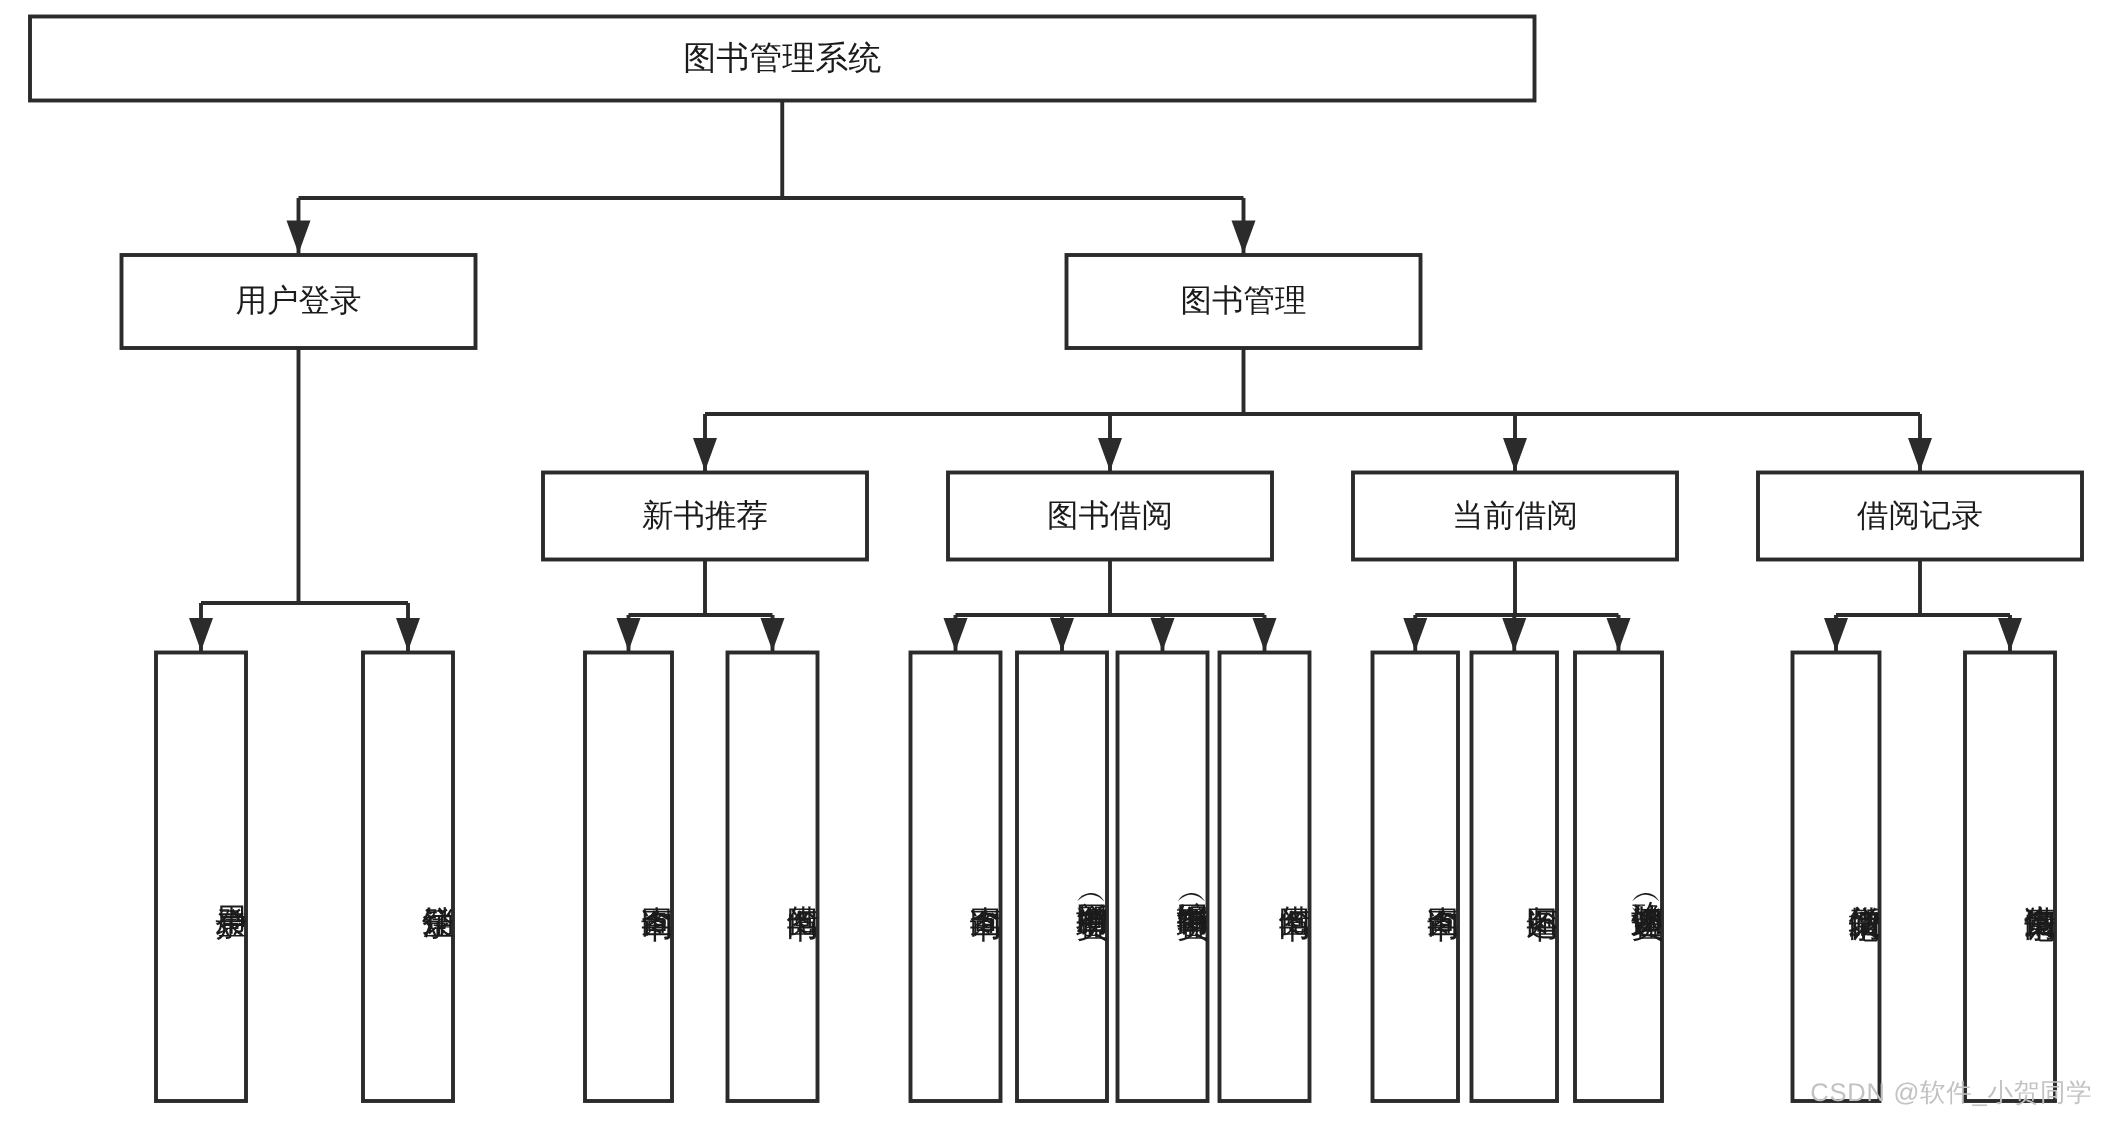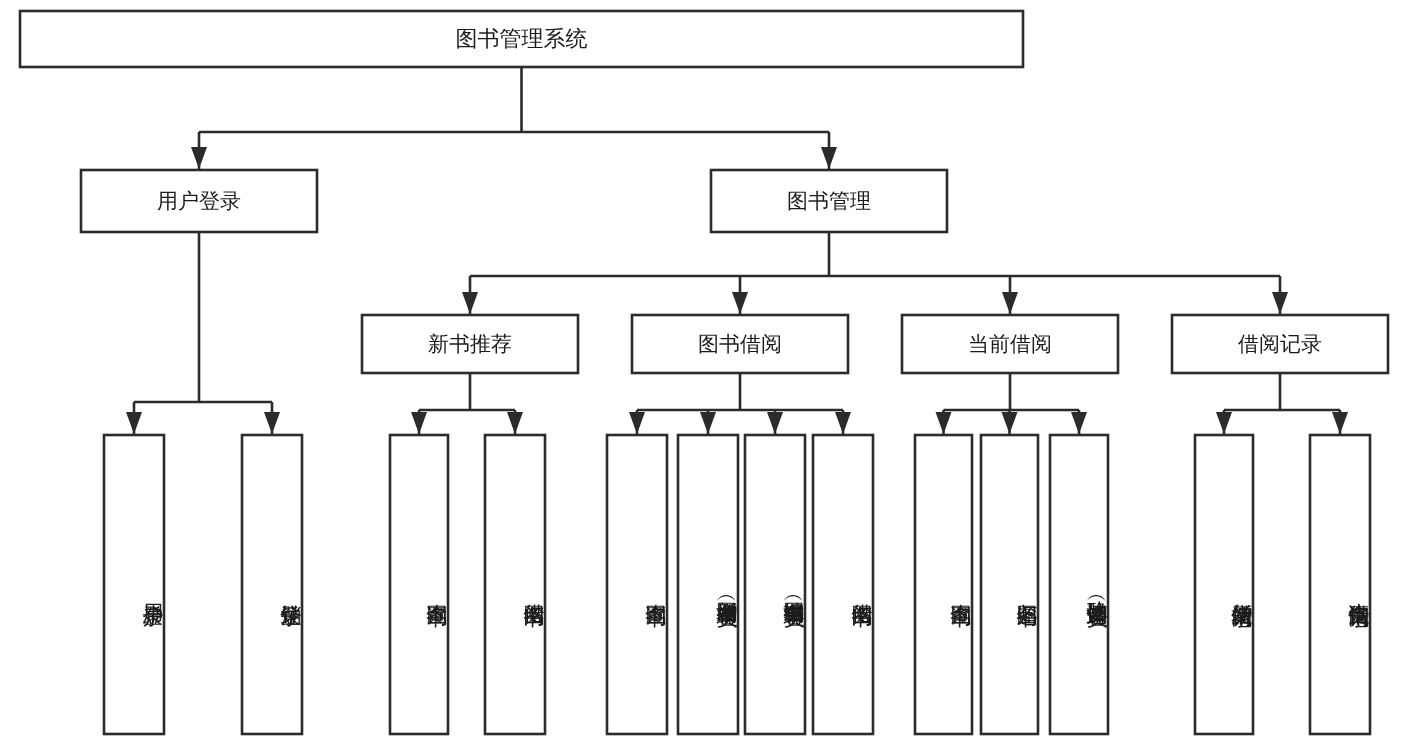--- a/index.html
+++ b/index.html
@@ -180,14 +180,15 @@
       <div class="leaf-label" style="left: 678px; top: 449px; width: 60px; height: 279px;">新增图书（管理员）</div>
       <div class="leaf-label" style="left: 745px; top: 449px; width: 60px; height: 279px;">编辑图书（管理员）</div>
       <div class="leaf-label" style="left: 813px; top: 449px; width: 60px; height: 279px;">借阅图书</div>
       <div class="leaf-label" style="left: 915px; top: 449px; width: 57px; height: 279px;">查询图书</div>
       <div class="leaf-label" style="left: 981px; top: 449px; width: 57px; height: 279px;">归还图书</div>
       <div class="leaf-label" style="left: 1050px; top: 449px; width: 58px; height: 279px;">确认归还（管理员）</div>
       <div class="leaf-label" style="left: 1195px; top: 449px; width: 58px; height: 279px;">新增借阅记录</div>
       <div class="leaf-label" style="left: 1310px; top: 449px; width: 60px; height: 279px;">查询借阅记录</div>
     </div>
 
+  <div id="watermark">CSDN @软件_小贺同学</div>
 
 </div>
 
 </body></html>

